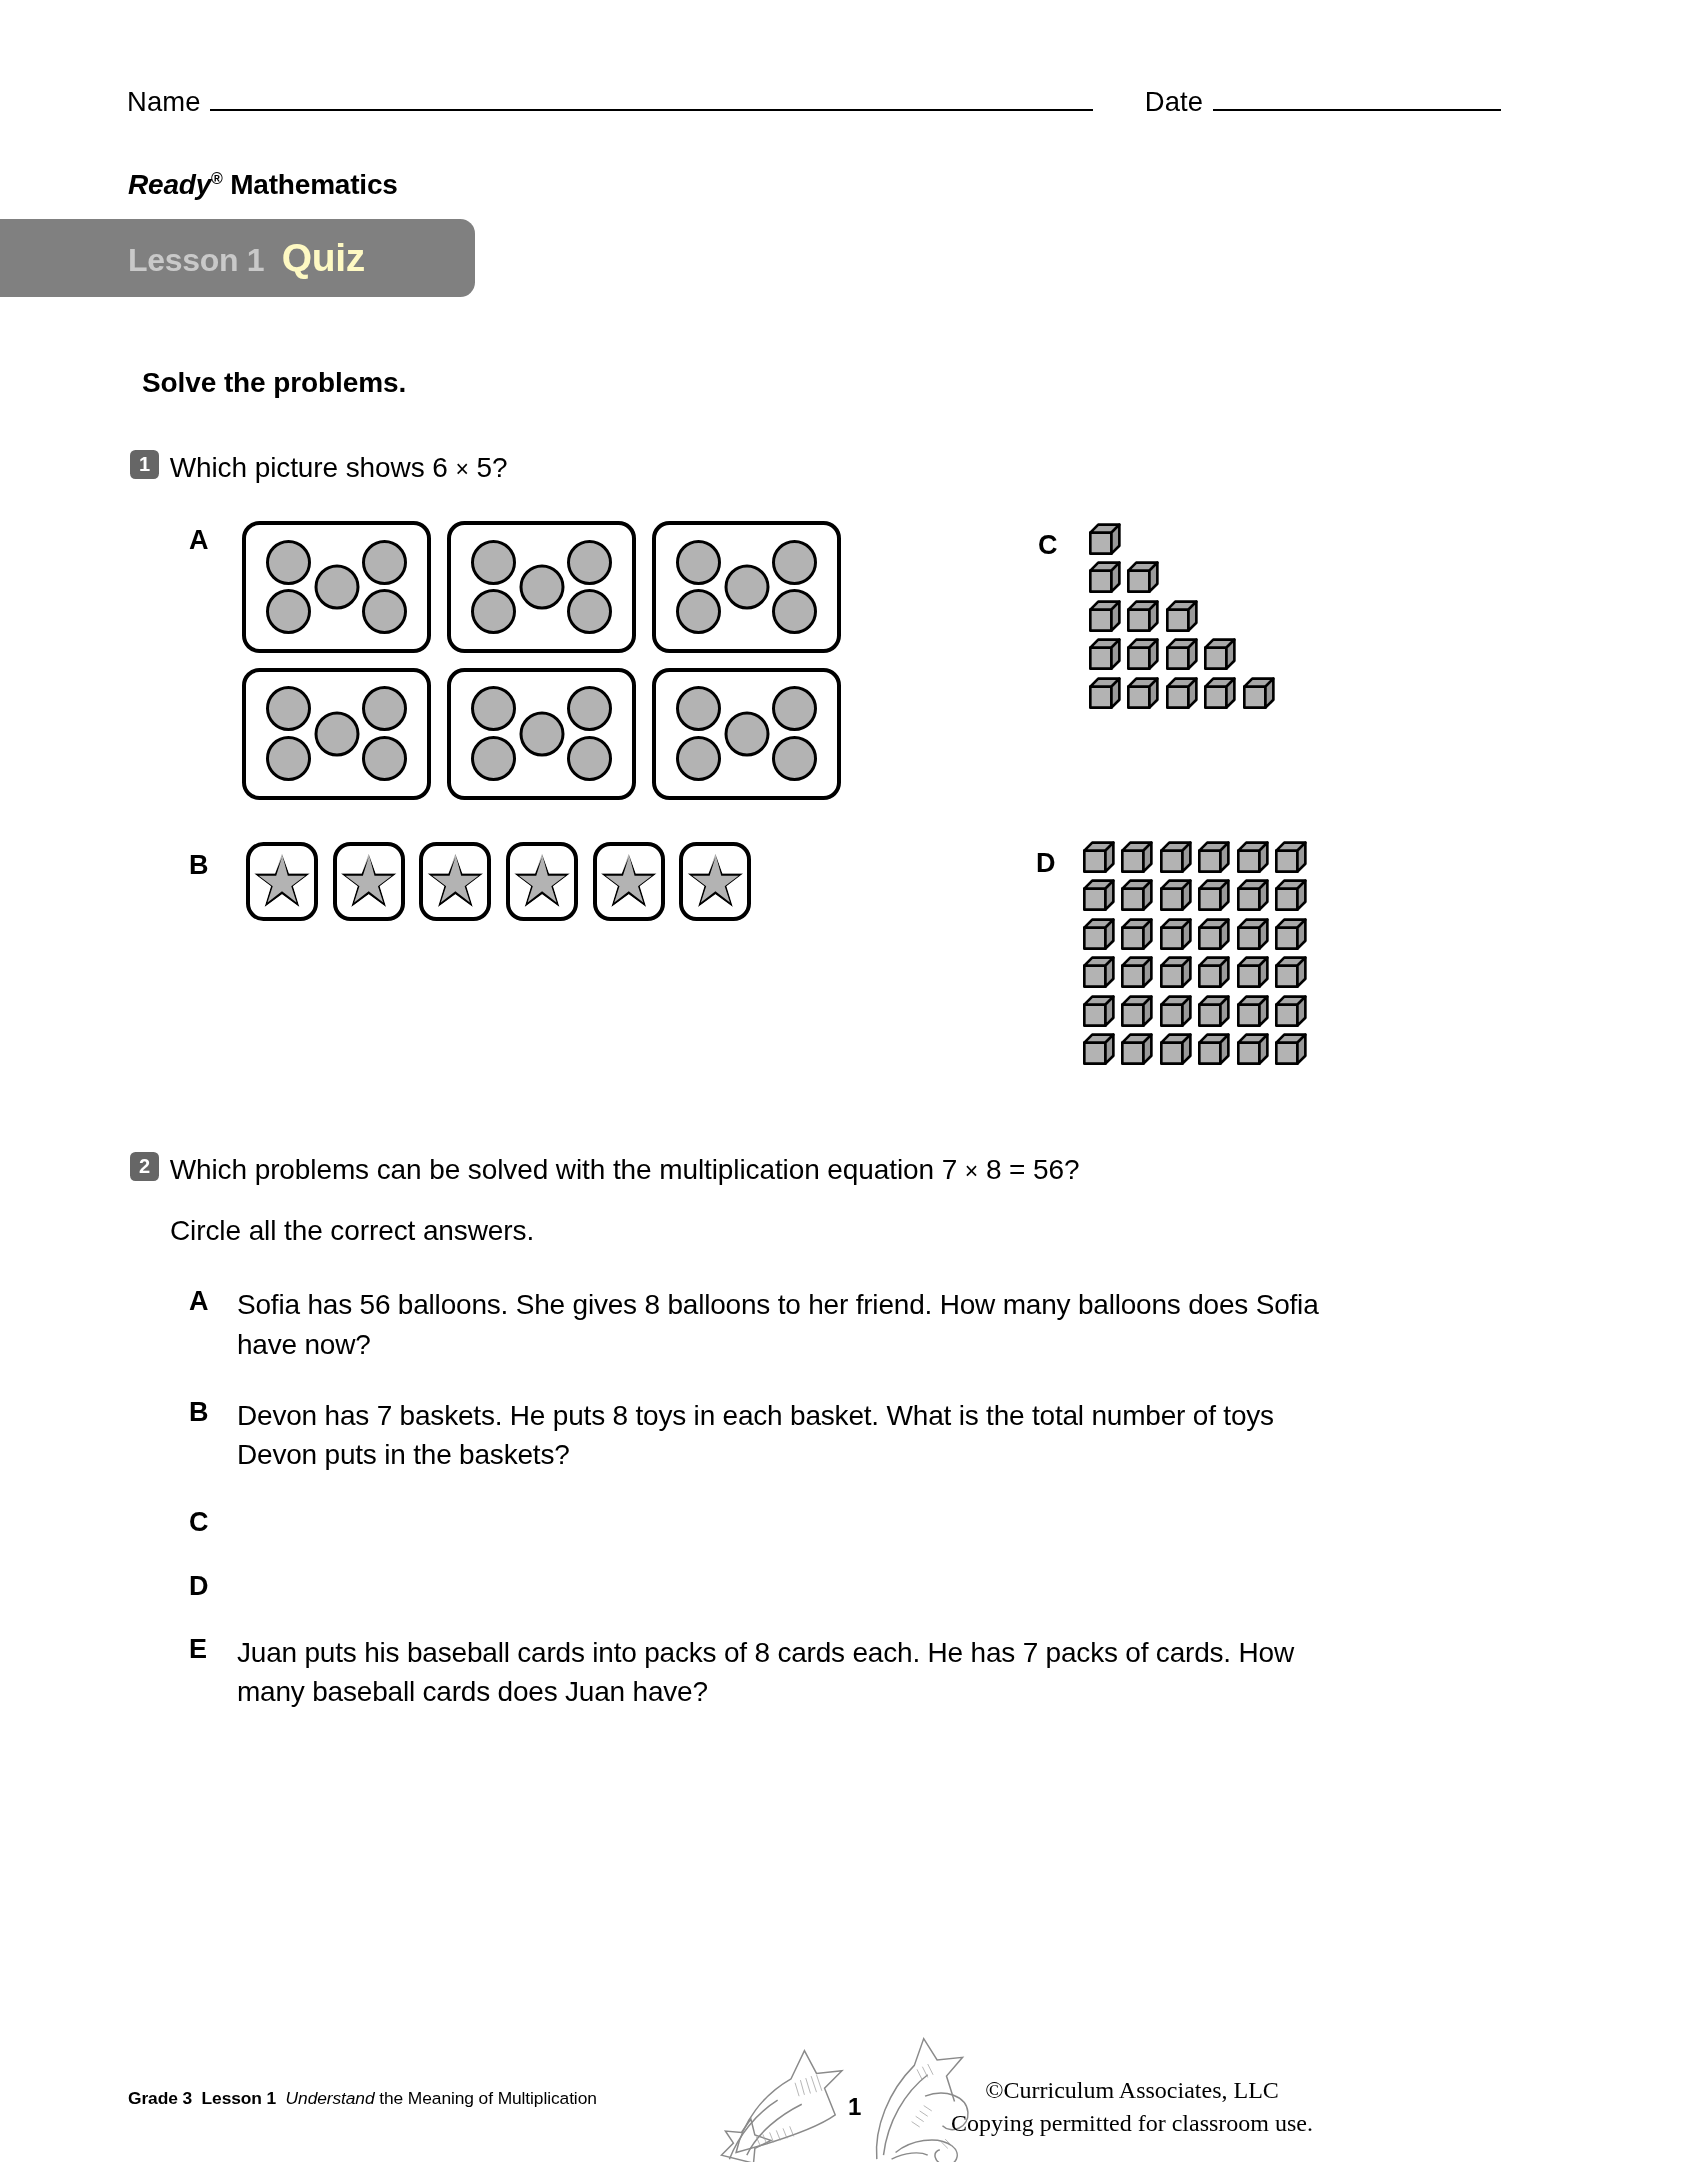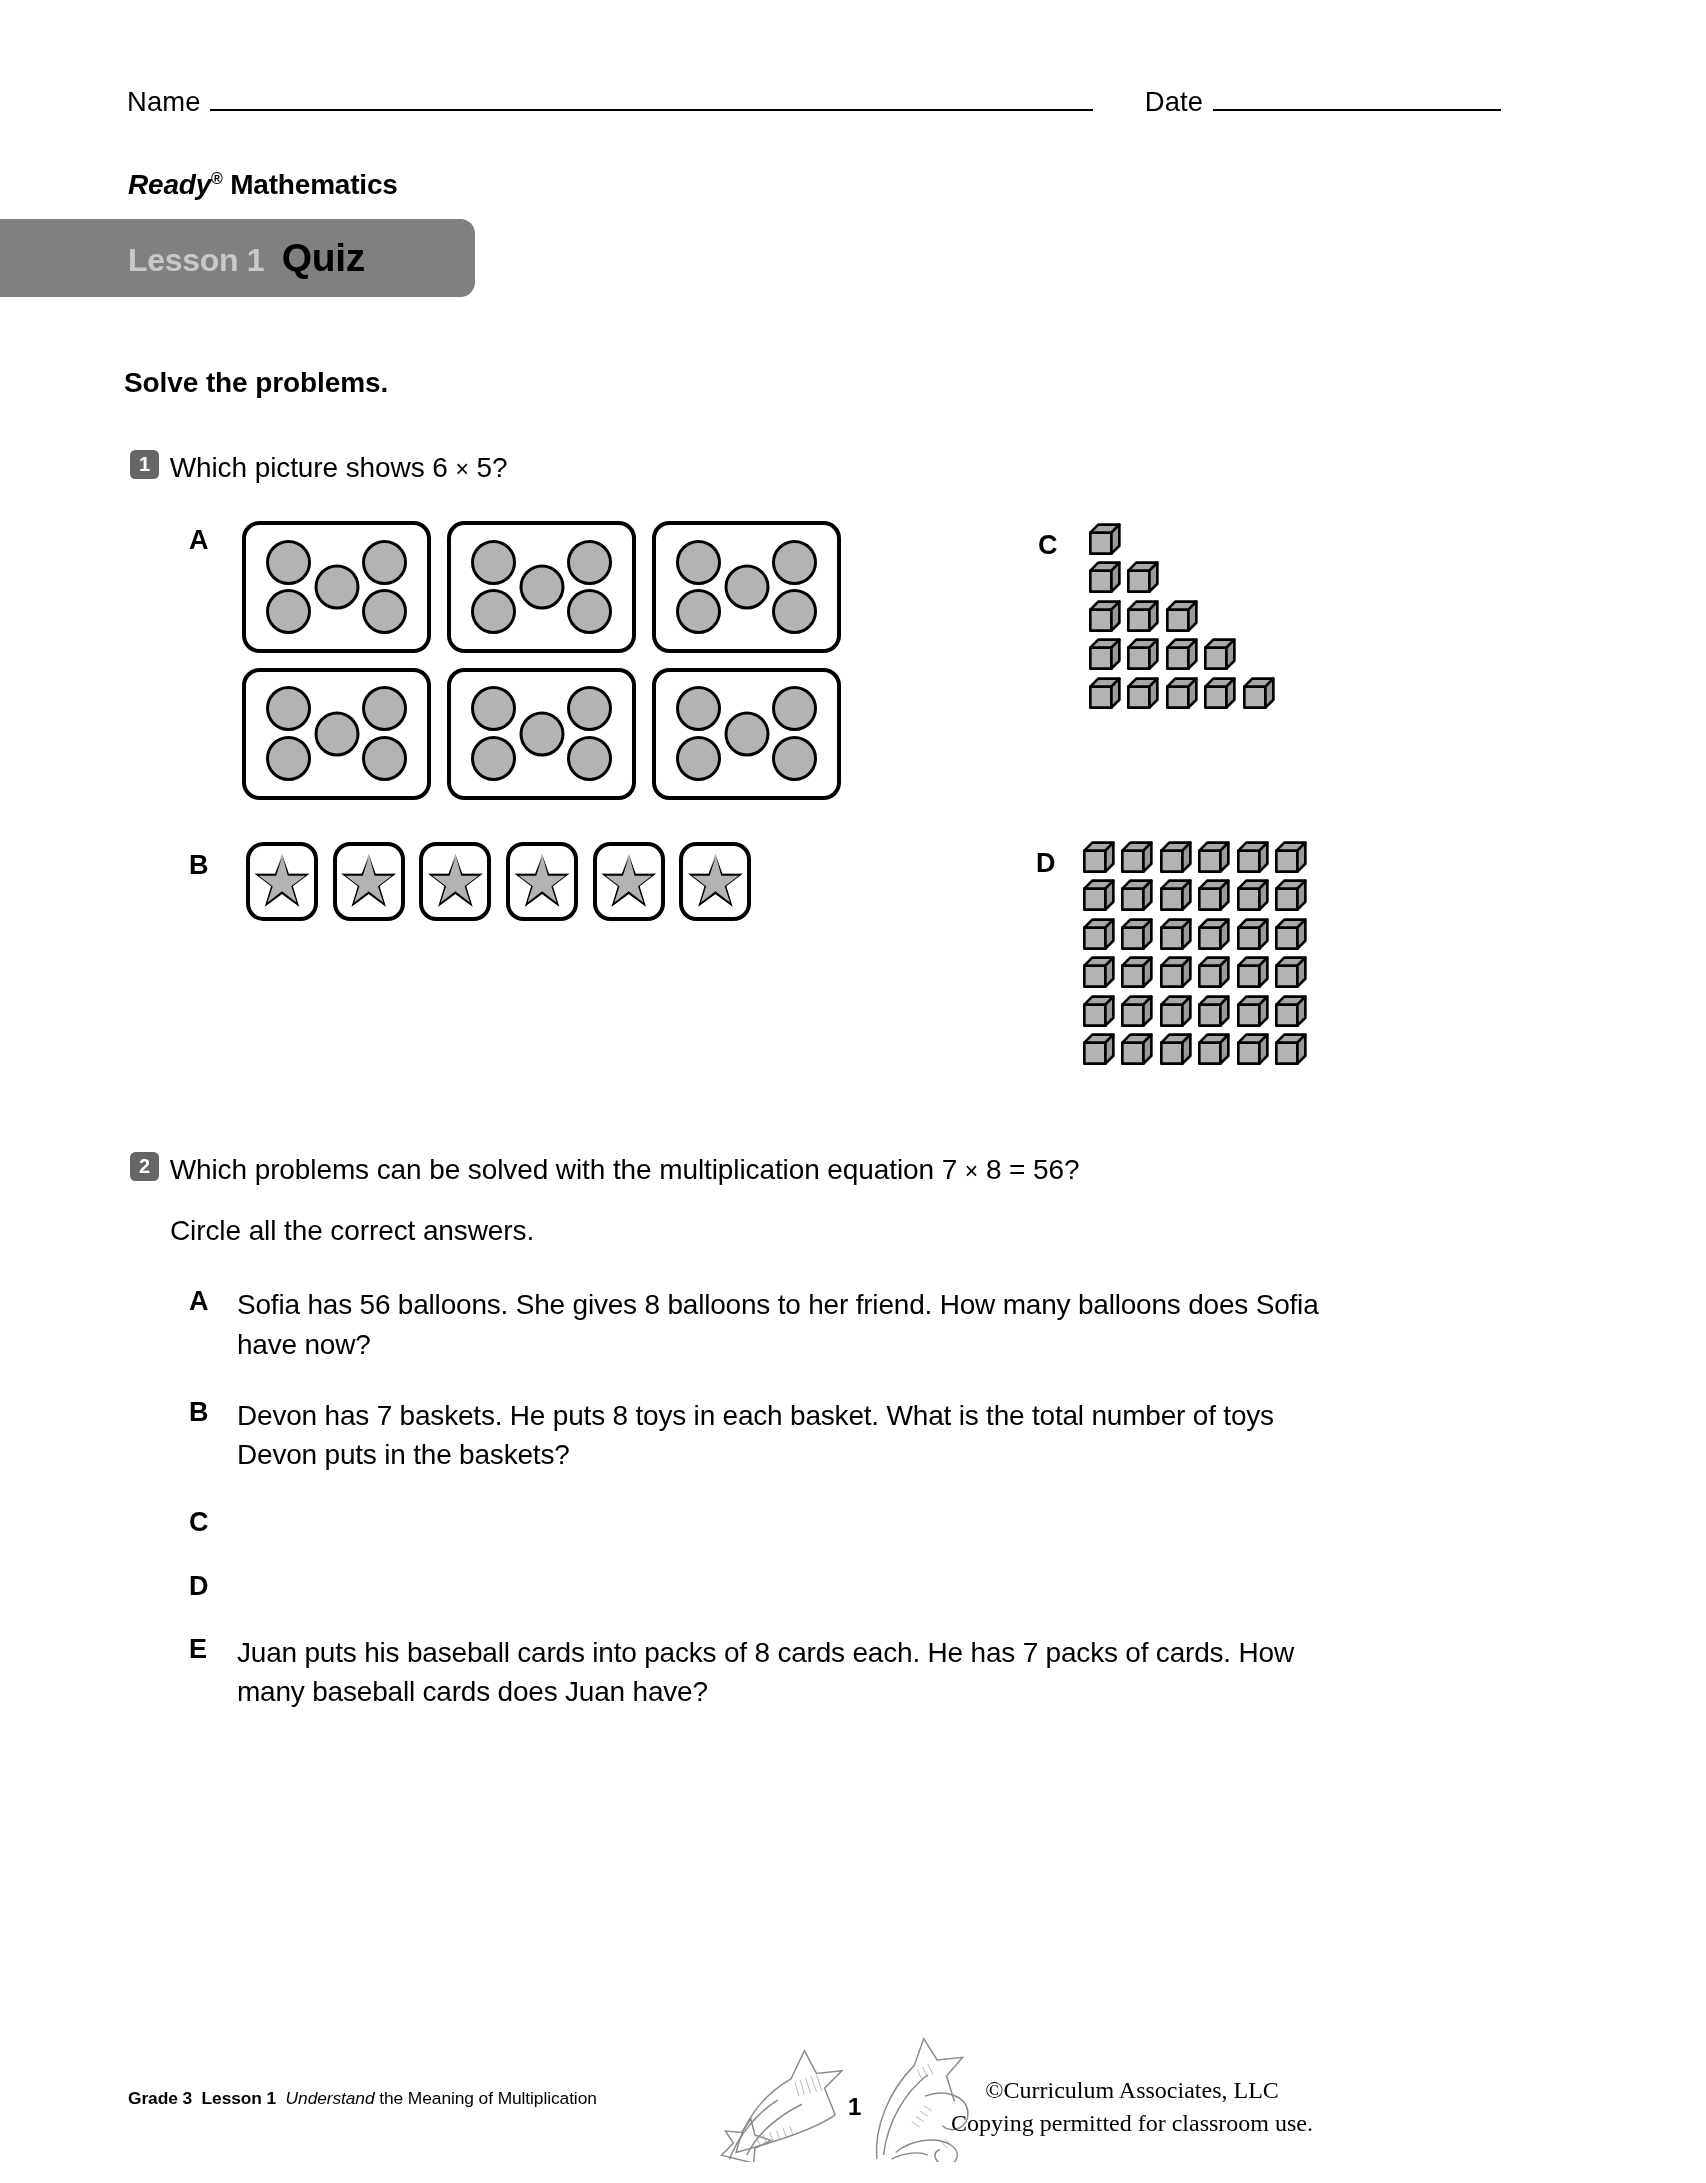--- a/index.html
+++ b/index.html
@@ -35,25 +35,25 @@
   
   .banner {
     position: absolute; left: -27px; top: 219px;
     width: 502px; height: 78px;
     background: #808080;
     border-radius: 0 14.7px 14.7px 0;
     display: flex; align-items: center;
   }
   .banner-inner { padding-left: 155px; display: flex; align-items: baseline; gap: 17.4px; }
   .banner-lesson { font-size: 32px; font-weight: bold; color: #c9c9c9; letter-spacing: -0.3px; }
-  .banner-quiz { font-size: 39px; font-weight: bold; color: #000000; letter-spacing: -0.3px; }
+  .banner-quiz { font-size: 39px; font-weight: bold; color: #fef9c3; letter-spacing: -0.3px; }
 
   
   .directions {
-    position: absolute; left: 124px; top: 367px;
+    position: absolute; left: 142px; top: 367px;
     font-size: 28px; font-weight: bold; letter-spacing: -0.1px;
   }
 
   
   .qnum {
     display: inline-flex; align-items: center; justify-content: center;
     width: 29px; height: 29px; background: #666666; color: #ffffff;
     border-radius: 5.4px; font-size: 20px; font-weight: bold;
     vertical-align: middle; margin-right: 10.7px; flex: none;
   }

